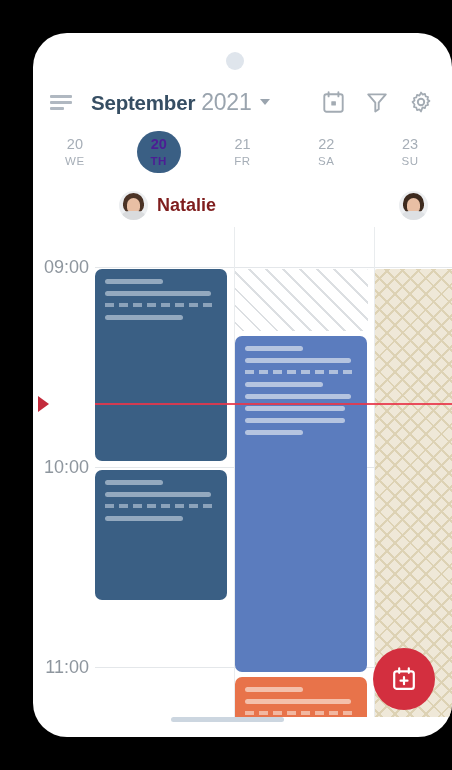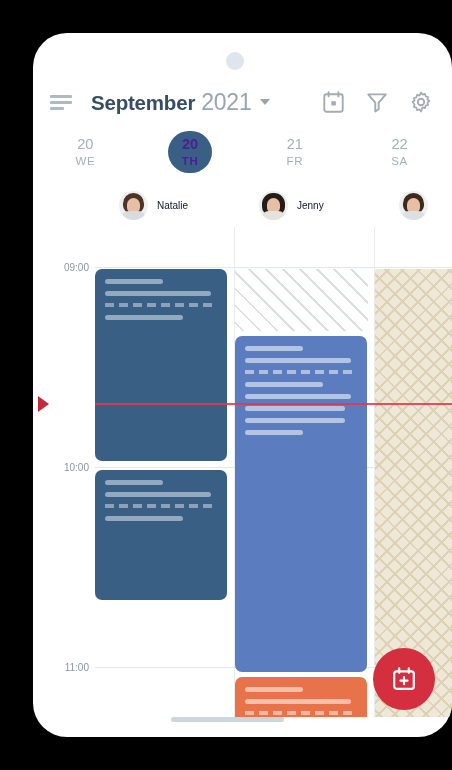--- a/index.html
+++ b/index.html
@@ -185,38 +185,38 @@
     position: absolute; left: 2px; bottom: 0;
     width: 25px; height: 9px; border-radius: 8px 8px 0 0;
   }
   .a0 .hair { background: #4b3326; }
   .a0 .body { background: #d9dbdd; }
   .a1 .hair { background: #231c18; width: 23px; left: 3px; height: 22px; }
   .a1 .body { background: #e6e2de; }
   .a2 .hair { background: #3d2a1e; }
   .a2 .body { background: #dde0e3; }
 
-  .pname { font-size: 10px; color: #0f172a; white-space: nowrap; }
+  .pname { font-size: 18px; color: #7f1d1d; white-space: nowrap; font-weight: bold; }
 
   
   .grid-area {
     position: absolute;
     left: 0;
     top: 194px;
     width: 419px;
     height: 490px;
     overflow: hidden;
   }
 
   .gutter { position: absolute; left: 0; top: 0; width: 62px; height: 100%; }
 
   .hour-label {
     position: absolute;
     right: 6px;
-    font-size: 10px;
+    font-size: 18px;
     color: #8e969e;
     transform: translateY(-50%);
     white-space: nowrap;
   }
 
   .hour-line {
     position: absolute;
     left: 62px;
     right: 0;
     height: 1px;
@@ -403,41 +403,37 @@
         <span class="dname">TH</span>
       </div>
       <div class="day">
         <span class="dnum">21</span>
         <span class="dname">FR</span>
       </div>
       <div class="day">
         <span class="dnum">22</span>
         <span class="dname">SA</span>
       </div>
+      <div class="day">
+        <span class="dnum">23</span>
+        <span class="dname">SU</span>
+      </div>
     </div>
 
     <div class="avatar-row">
 
       <div class="person p0">
         <span class="avatar a0">
           <span class="hair"></span>
             <span class="face"></span>
             <span class="body"></span>
         </span>
         <span class="pname">Natalie</span>
       </div>
 
-      <div class="person p1">
-        <span class="avatar a1">
-          <span class="hair"></span>
-            <span class="face"></span>
-            <span class="body"></span>
-        </span>
-        <span class="pname">Jenny</span>
-      </div>
 
       <div class="person p2">
         <span class="avatar a2">
           <span class="hair"></span>
             <span class="face"></span>
             <span class="body"></span>
         </span>
         <span class="pname"></span>
       </div>
     </div>

